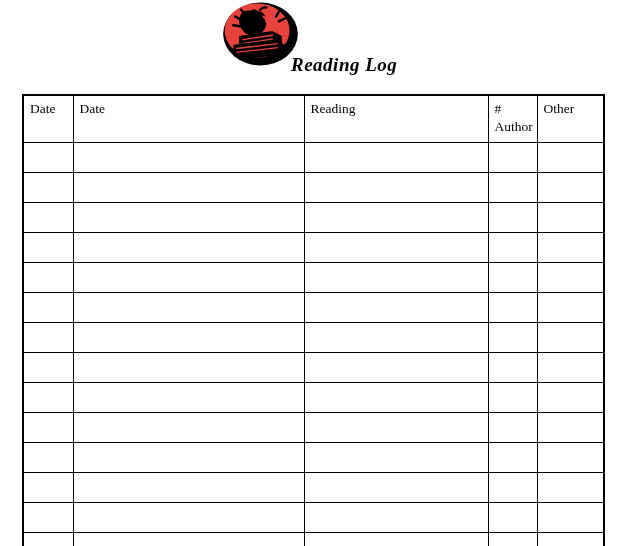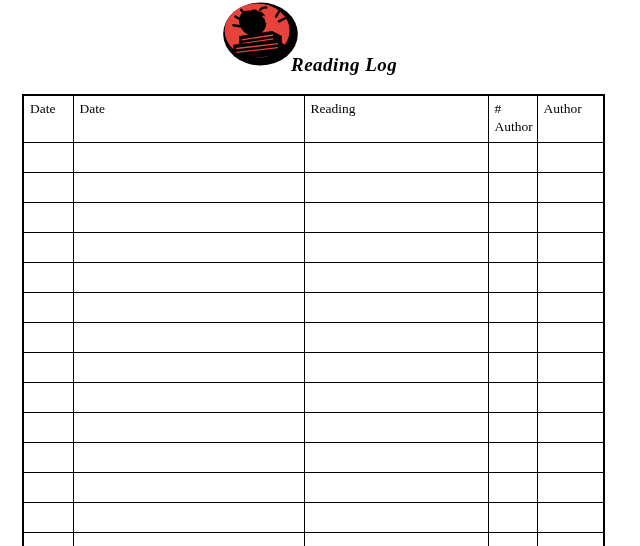--- a/index.html
+++ b/index.html
@@ -100,21 +100,21 @@
       <col class="c-author">
       <col class="c-pages">
       <col class="c-other">
   </colgroup>
   <thead>
     <tr>
       <th>Date</th>
       <th>Date</th>
       <th>Reading</th>
       <th># Author</th>
-      <th>Author</th>
+      <th>Other</th>
     </tr>
   </thead>
   <tbody>
       <tr>
         <td></td>
         <td></td>
         <td></td>
         <td></td>
         <td></td>
       </tr>

